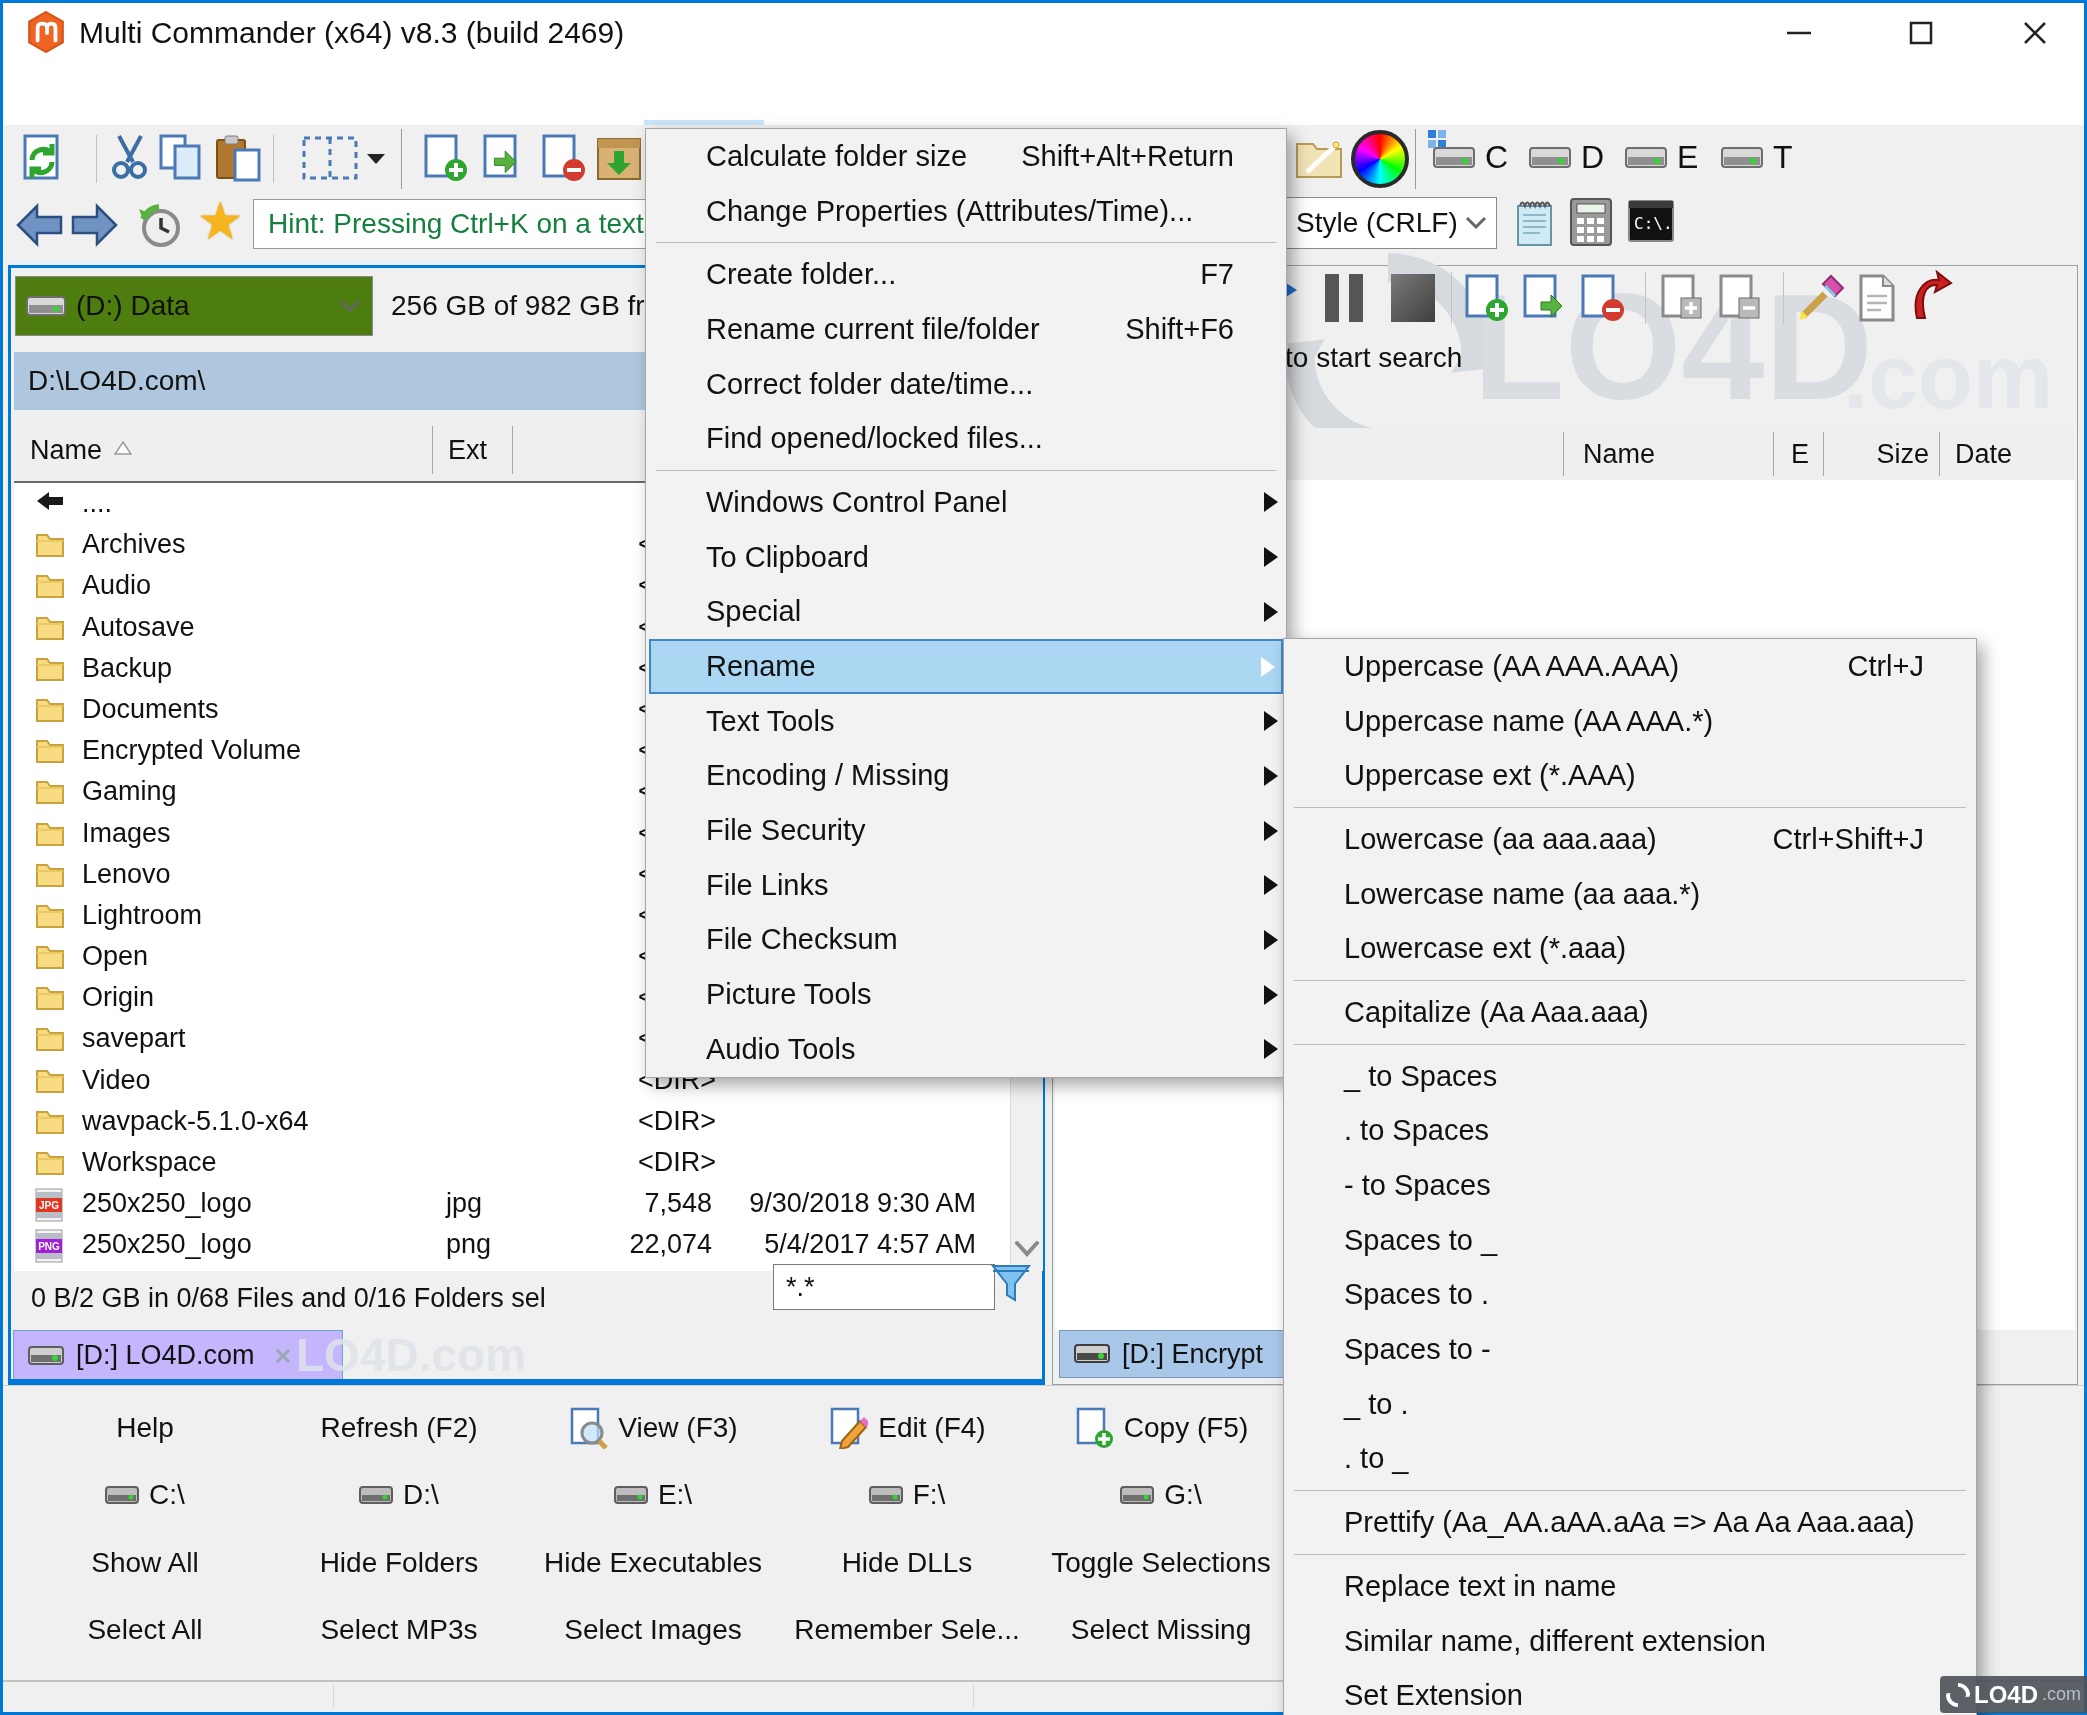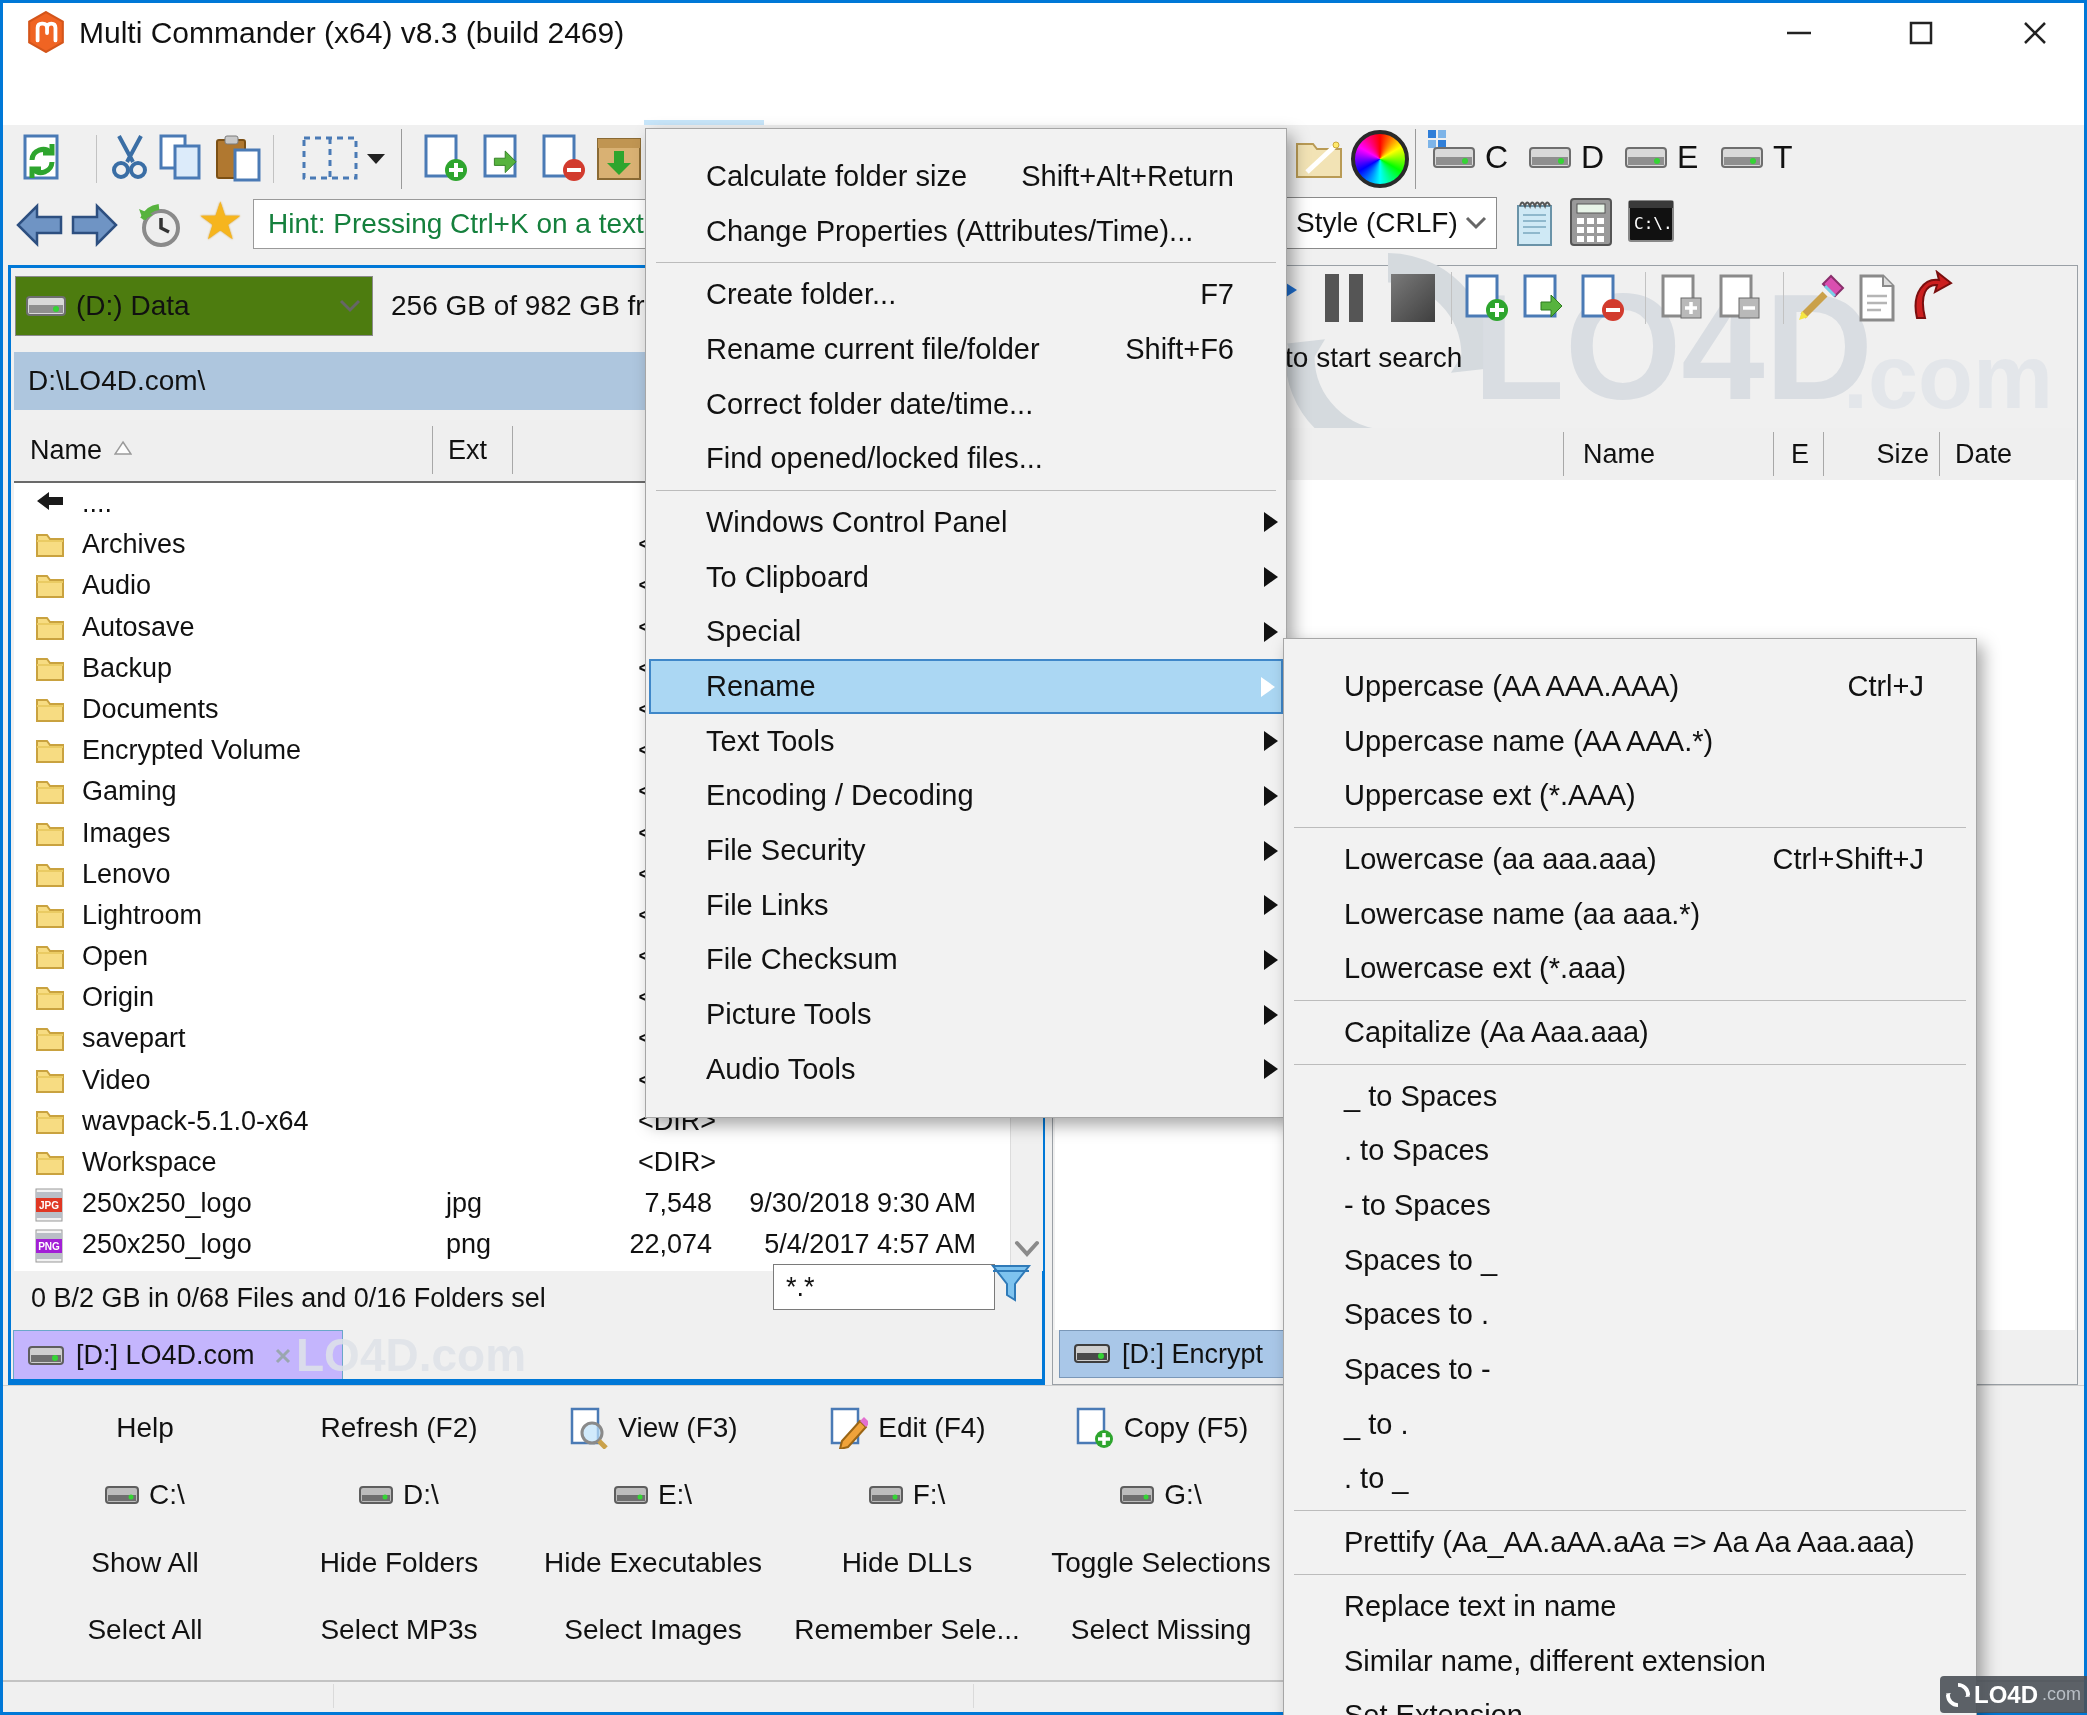--- a/index.html
+++ b/index.html
@@ -33,21 +33,21 @@
   .frow .sz{position:absolute;left:558px;top:5px;width:140px;text-align:right;}
   .frow.f-folder .sz{left:624px;width:auto;text-align:left;}
   .frow .dt{position:absolute;left:698px;top:5px;width:264px;text-align:right;}
   
   #vscroll{position:absolute;left:999px;top:213px;width:32px;height:790px;background:#f0f0f0;border-left:1px solid #dcdcdc;}
   
   .statustxt{font-size:27px;}
   .tab{position:absolute;display:flex;align-items:center;font-size:27px;box-sizing:border-box;}
   
   .menu{position:absolute;background:#f2f2f2;border:1px solid #a6a6a6;box-shadow:6px 7px 16px rgba(0,0,0,.35);
-        padding:20px 0;z-index:40;display:flex;flex-direction:column;}
+        padding:0 0;z-index:40;display:flex;flex-direction:column;}
   .mi{height:54.7px;display:flex;align-items:center;padding:0 8px 0 60px;font-size:29px;white-space:nowrap;flex:0 0 auto;}
   .mi .sc{margin-left:auto;padding-right:8px;}
   .mi .az{width:36px;display:flex;justify-content:flex-end;align-items:center;margin-left:auto;}
   .mi .sc + .az{margin-left:0;}
   .tri{width:0;height:0;border:10px solid transparent;border-left:14px solid #111;border-right:0;}
   .mi.f-sep{height:0;padding:0;margin:4px 10px;border-top:1px solid #bcbcbc;}
   .mi.f-highlight{background:#abd7f3;box-shadow:inset 0 0 0 2px #3f87c9;margin:0 3px;padding-left:57px;}
   .mi.f-highlight .tri{border-left-color:#fff;}
   
   #cmdpanel{left:3px;top:1385px;width:2081px;height:295px;background:#f0f0f0;border-top:1px solid #cfcfcf;}
@@ -955,21 +955,21 @@
         </span>
       </div>
       <div class="mi f-arrow">
         <span>Text Tools</span>
         <span class="sc"></span>
         <span class="az">
           <span class="tri"></span>
         </span>
       </div>
       <div class="mi f-arrow">
-        <span>Encoding / Decoding</span>
+        <span>Encoding / Missing</span>
         <span class="sc"></span>
         <span class="az">
           <span class="tri"></span>
         </span>
       </div>
       <div class="mi f-arrow">
         <span>File Security</span>
         <span class="sc"></span>
         <span class="az">
           <span class="tri"></span>

